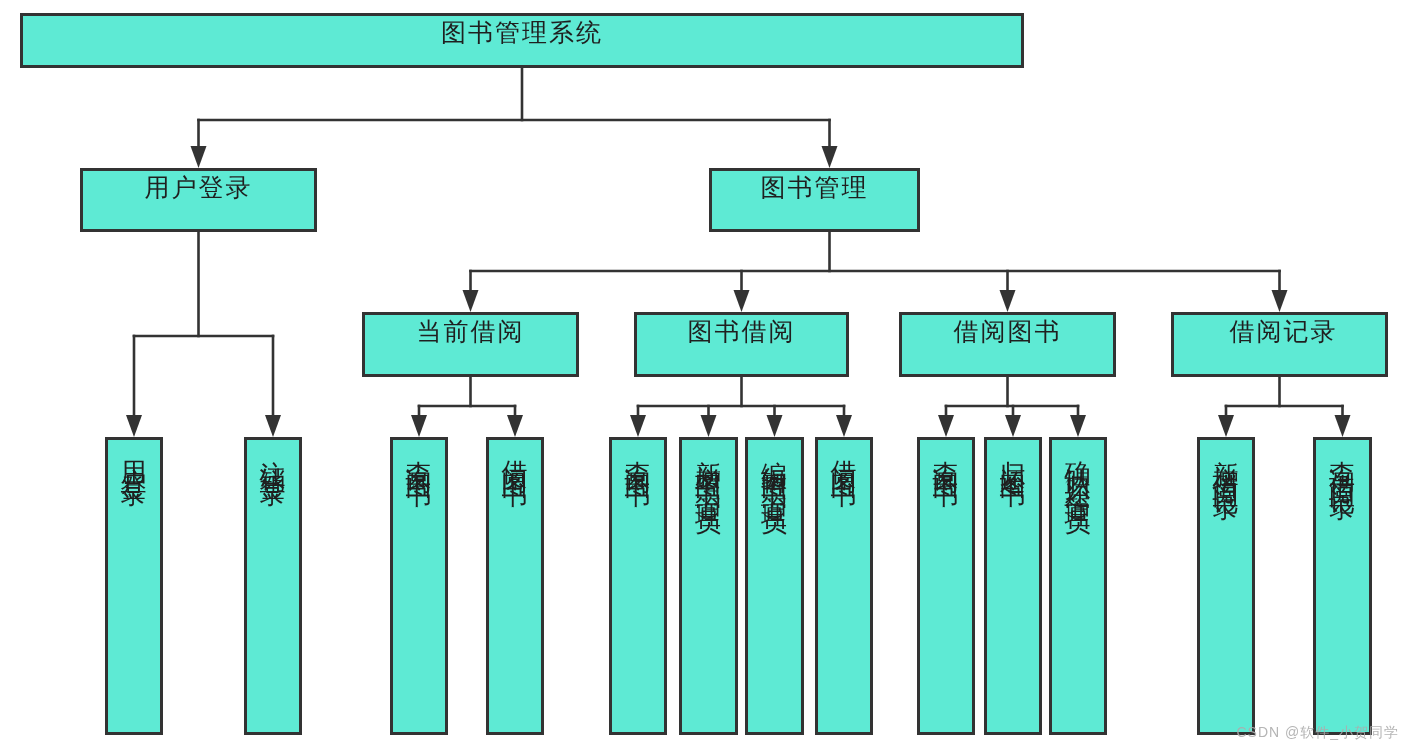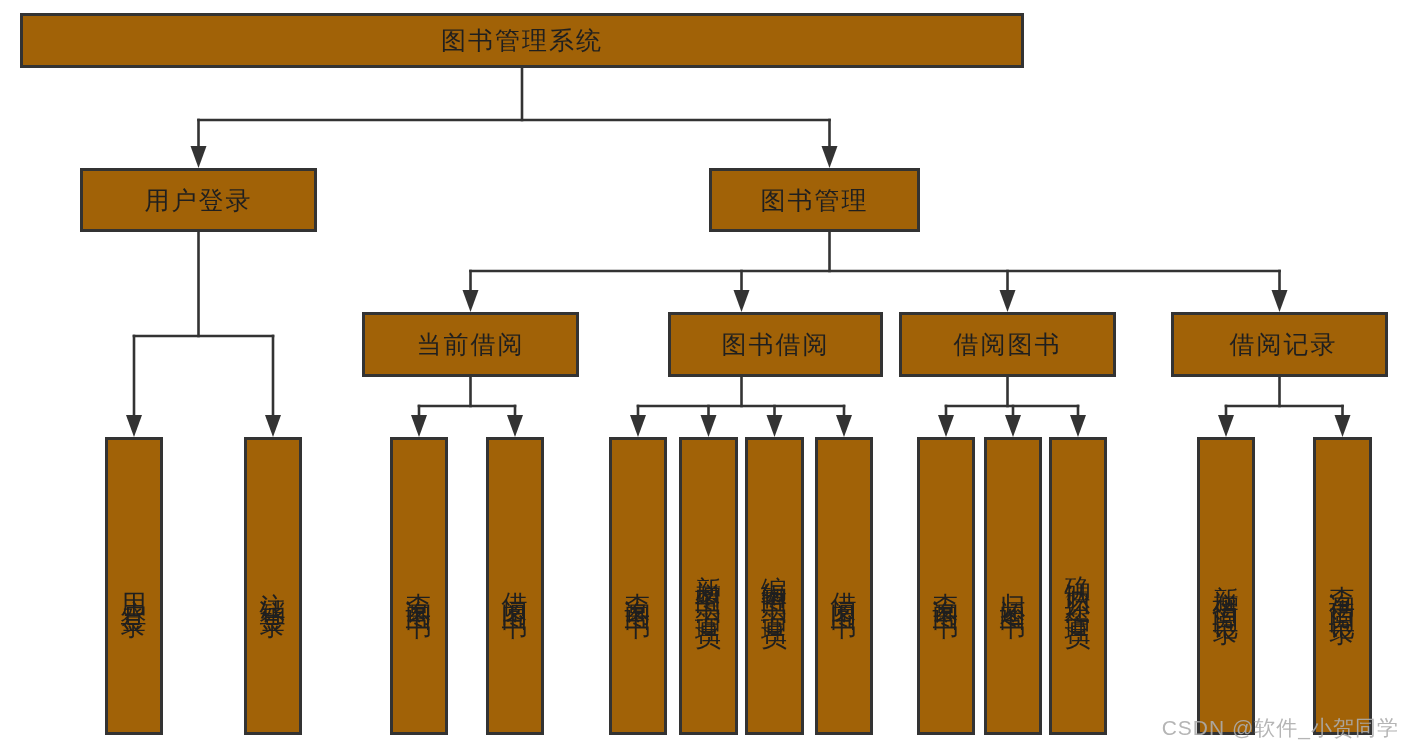--- a/index.html
+++ b/index.html
@@ -2,31 +2,31 @@
 <html><head>
 <meta charset="utf-8">
 <style>
   html,body{margin:0;padding:0;background:#ffffff;}
   #canvas{
     position:relative;width:1405px;height:747px;background:#ffffff;overflow:hidden;
     font-family:"Liberation Sans","DejaVu Sans",sans-serif;
   }
   #connectors{position:absolute;left:0;top:0;width:1405px;height:747px;z-index:1;}
   .node{
-    position:absolute;box-sizing:border-box;border:3px solid #b91c1c;background:#a16207;
-    display:flex;align-items:center;justify-content:center;color:#1f1f1f;z-index:2;
+    position:absolute;box-sizing:border-box;border:3px solid #b91c1c;background:#5eead4;
+    display:flex;align-items:flex-start;justify-content:center;color:#1f1f1f;z-index:2;
   }
   .node.horizontal .lbl{font-size:25px;letter-spacing:2px;white-space:nowrap;}
   .node.vertical .lbl{
     writing-mode:vertical-rl;text-orientation:mixed;
     font-size:26px;letter-spacing:7px;line-height:1;white-space:nowrap;
   }
   .watermark{
     position:absolute;right:6px;bottom:5px;z-index:5;
-    font-size:21px;color:#adadad;opacity:.9;letter-spacing:1px;white-space:nowrap;
+    font-size:14px;color:#adadad;opacity:.9;letter-spacing:1px;white-space:nowrap;
   }
 </style>
 </head>
 <body>
 
 <div id="canvas">
   <svg id="connectors" viewBox="0 0 1405 747" xmlns="http://www.w3.org/2000/svg">
       <line x1="522" y1="68" x2="522" y2="120" stroke="#333333" stroke-width="2.6" stroke-linecap="square"></line>
       <line x1="198.5" y1="120" x2="829.5" y2="120" stroke="#333333" stroke-width="2.6" stroke-linecap="square"></line>
       <line x1="198.5" y1="120" x2="198.5" y2="150" stroke="#333333" stroke-width="2.6" stroke-linecap="square"></line>
@@ -86,21 +86,21 @@
       </div>
       <div class="node horizontal" style="left: 80px; top: 168px; width: 237px; height: 64px; border-color: rgb(51, 51, 51); color: rgb(31, 31, 31);">
         <span class="lbl">用户登录</span>
       </div>
       <div class="node horizontal" style="left: 709px; top: 168px; width: 211px; height: 64px; border-color: rgb(51, 51, 51); color: rgb(31, 31, 31);">
         <span class="lbl">图书管理</span>
       </div>
       <div class="node horizontal" style="left: 362px; top: 312px; width: 217px; height: 65px; border-color: rgb(51, 51, 51); color: rgb(31, 31, 31);">
         <span class="lbl">当前借阅</span>
       </div>
-      <div class="node horizontal" style="left: 668px; top: 312px; width: 215px; height: 65px; border-color: rgb(51, 51, 51); color: rgb(31, 31, 31);">
+      <div class="node horizontal" style="left: 634px; top: 312px; width: 215px; height: 65px; border-color: rgb(51, 51, 51); color: rgb(31, 31, 31);">
         <span class="lbl">图书借阅</span>
       </div>
       <div class="node horizontal" style="left: 899px; top: 312px; width: 217px; height: 65px; border-color: rgb(51, 51, 51); color: rgb(31, 31, 31);">
         <span class="lbl">借阅图书</span>
       </div>
       <div class="node horizontal" style="left: 1171px; top: 312px; width: 217px; height: 65px; border-color: rgb(51, 51, 51); color: rgb(31, 31, 31); padding-left: 8px;">
         <span class="lbl">借阅记录</span>
       </div>
       <div class="node vertical" style="left: 105px; top: 437px; width: 58px; height: 298px; border-color: rgb(51, 51, 51); color: rgb(31, 31, 31);">
         <span class="lbl">用户登录</span>

